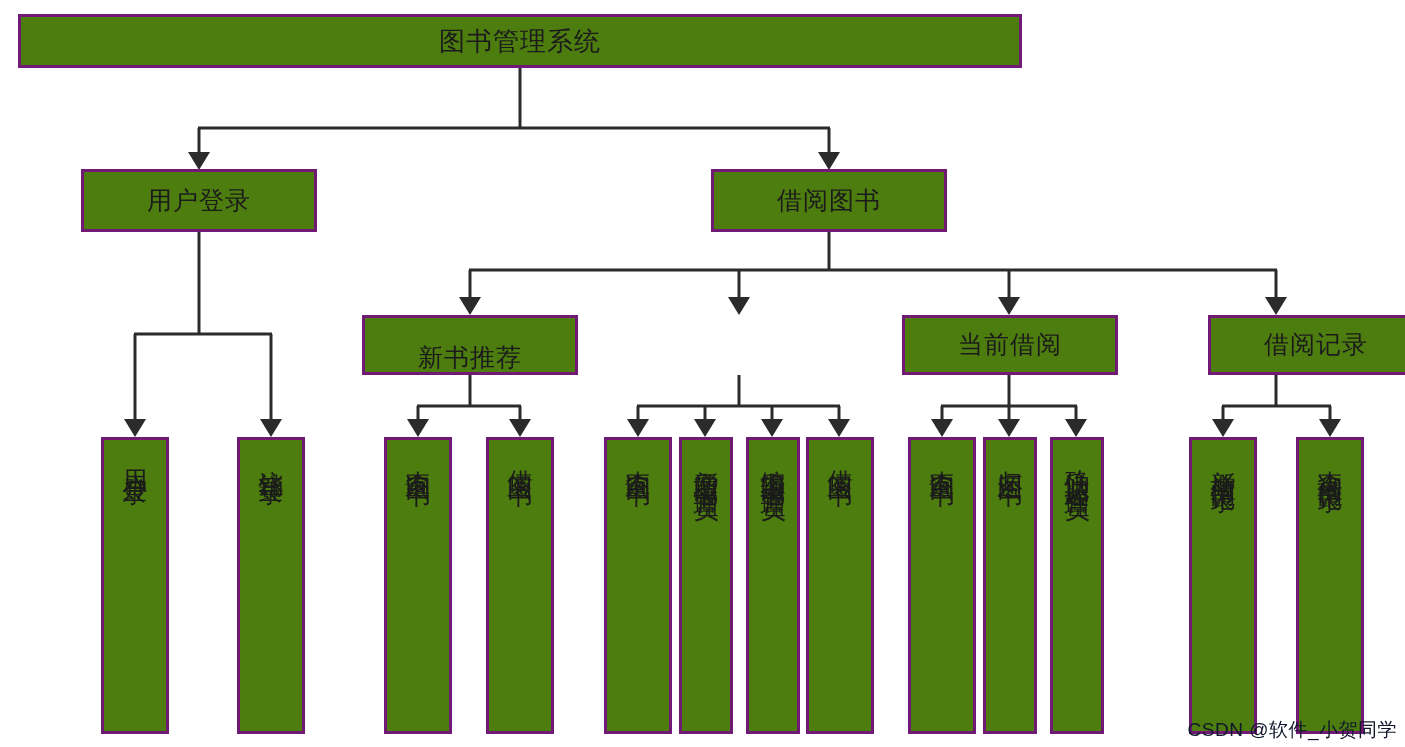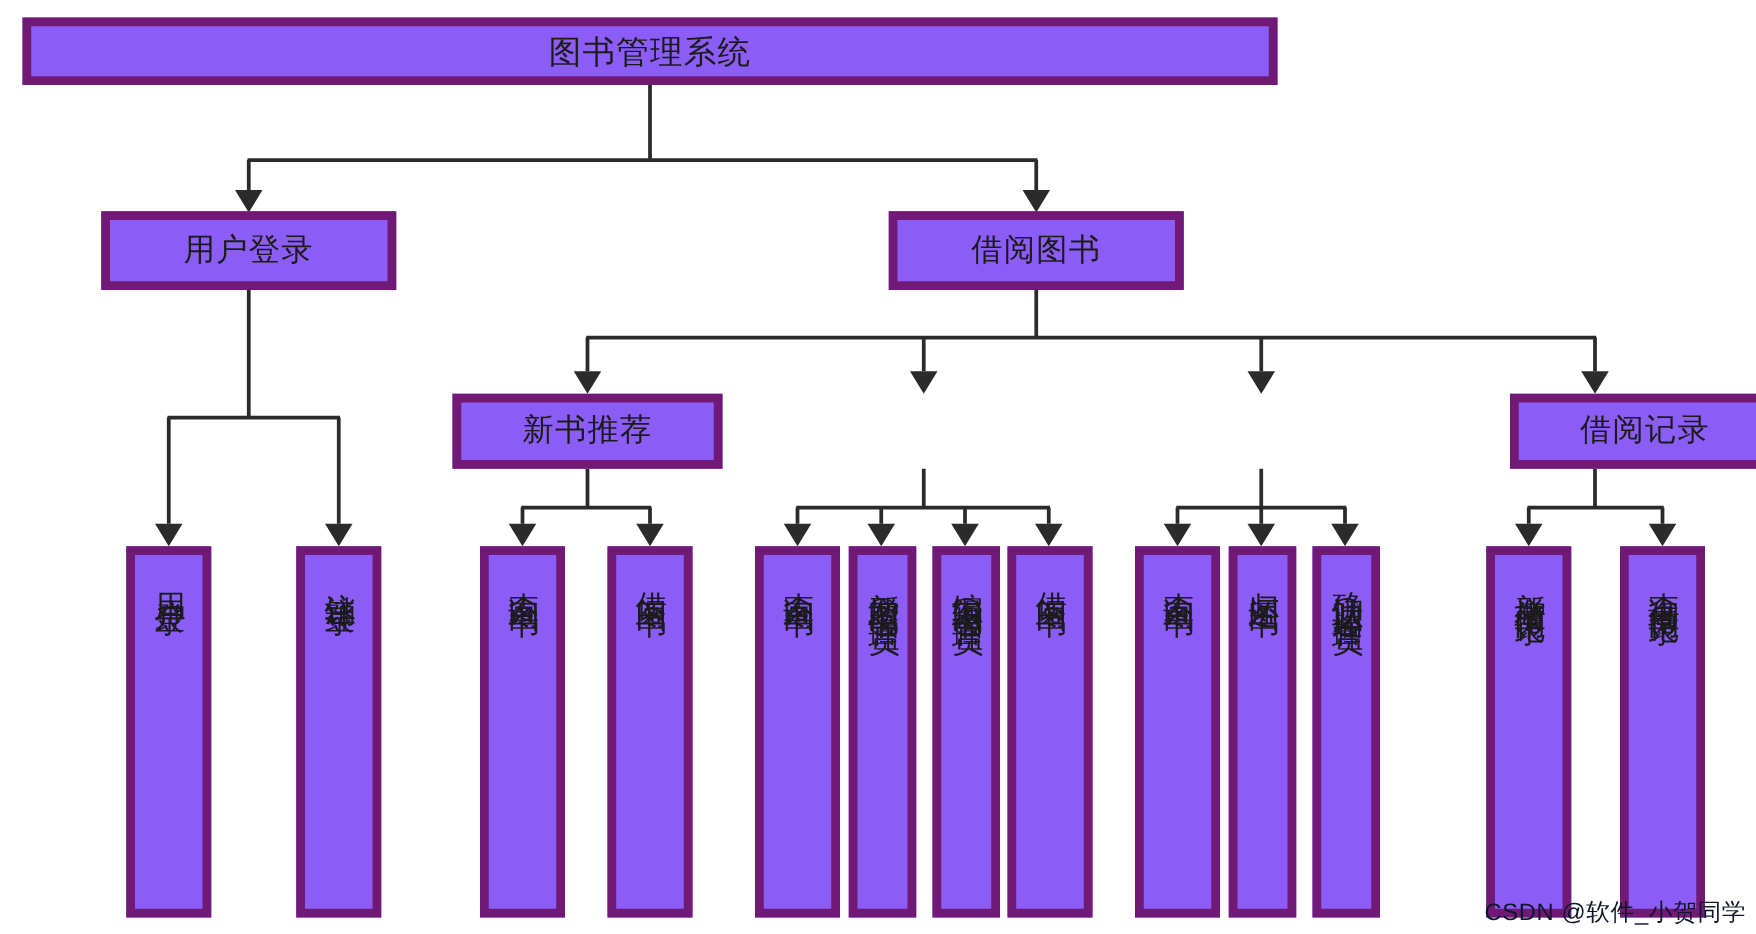--- a/index.html
+++ b/index.html
@@ -14,22 +14,22 @@
 
   
   #wires{position:absolute;left:0;top:0;width:1405px;height:747px;}
   #wires line, #wires path{stroke:#2b2b2b;stroke-width:3;fill:none;}
   #wires polygon{fill:#2b2b2b;}
 
   
   .node{
     position:absolute;
     box-sizing:border-box;
-    background:#8b5cf6;
-    border:7px solid #701a75;
+    background:#4d7c0f;
+    border:3px solid #701a75;
     display:flex;
     align-items:center;
     justify-content:center;
     color:#1b1b1b;
     z-index:2;
   }
   .node .cap{
     white-space:pre;
     line-height:1.18;
     letter-spacing:1px;
@@ -133,25 +133,28 @@
   </div>
 
   <div class="node h-node" style="left:81px;top:169px;width:236px;height:63px;">
     <span class="cap">用户登录</span>
   </div>
 
   <div class="node h-node" style="left:711px;top:169px;width:236px;height:63px;">
     <span class="cap">借阅图书</span>
   </div>
 
-  <div class="node h-node" style="left:362px;top:315px;width:216px;height:60px;">
+  <div class="node h-node" style="left:362px;top:315px;width:216px;height:60px;align-items:flex-end;">
     <span class="cap">新书推荐</span>
   </div>
 
 
+  <div class="node h-node" style="left:902px;top:315px;width:216px;height:60px;">
+    <span class="cap">当前借阅</span>
+  </div>
 
   <div class="node h-node" style="left:1208px;top:315px;width:216px;height:60px;">
     <span class="cap">借阅记录</span>
   </div>
 
   <div class="node v-node" style="left:101px;top:437px;width:68px;height:297px;">
     <span class="cap">用户登录</span>
   </div>
 
   <div class="node v-node" style="left:237px;top:437px;width:68px;height:297px;">

